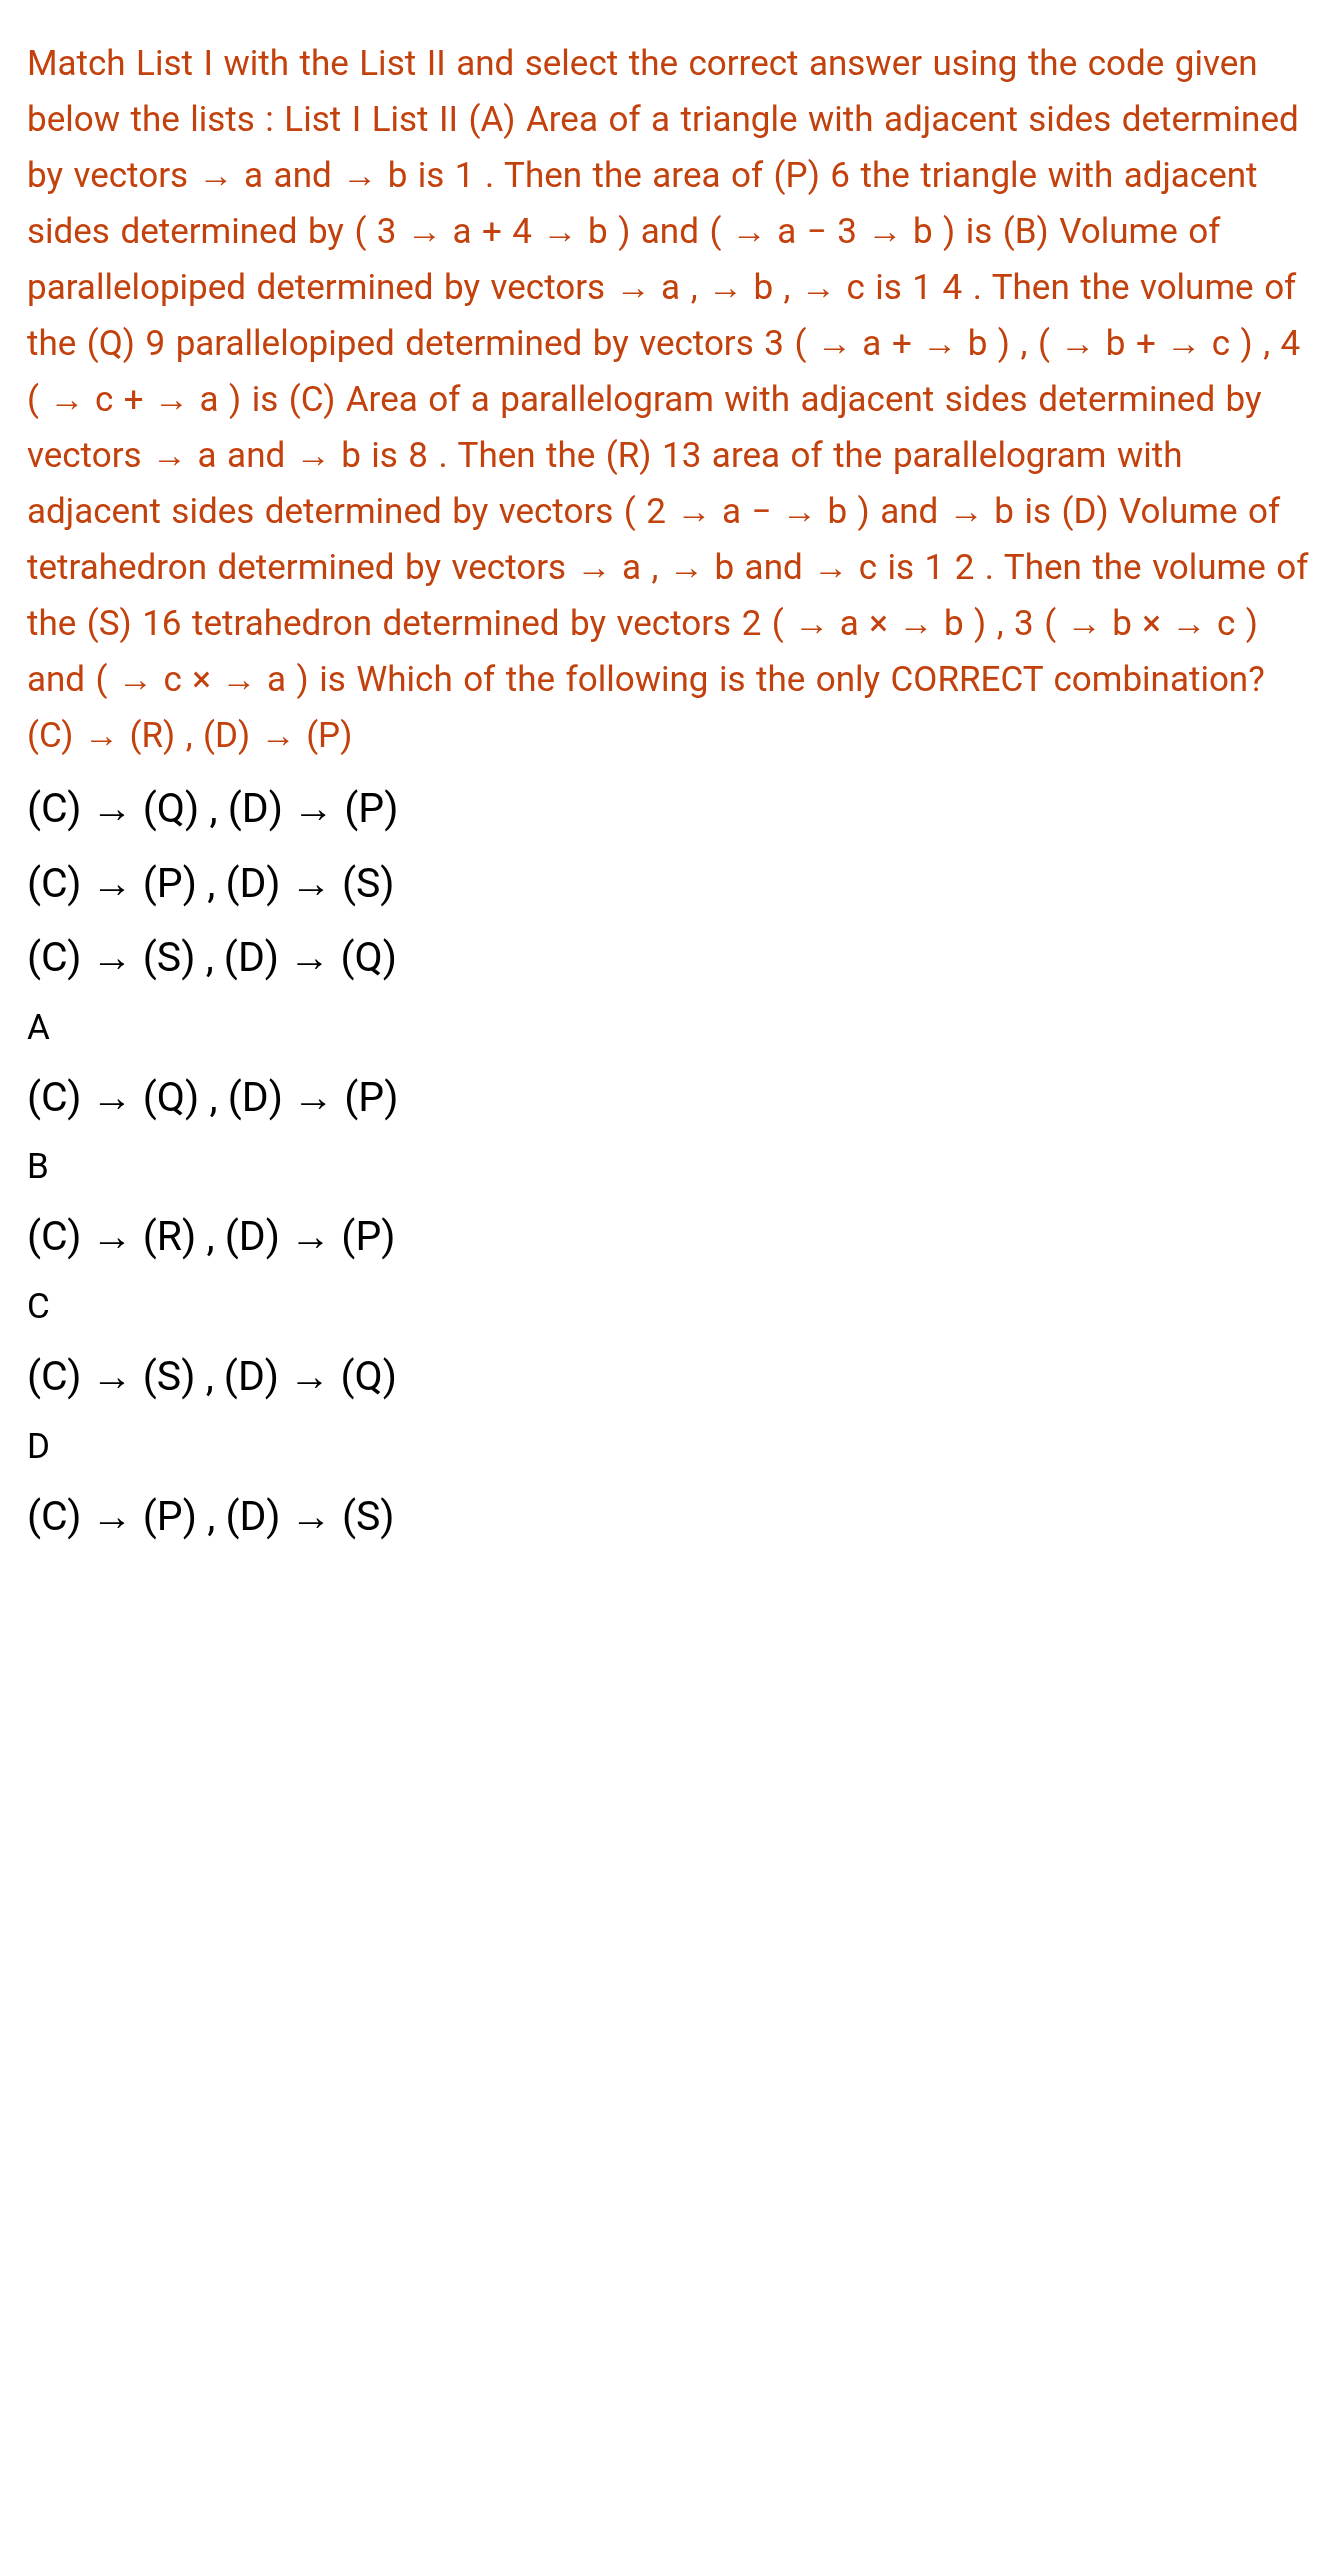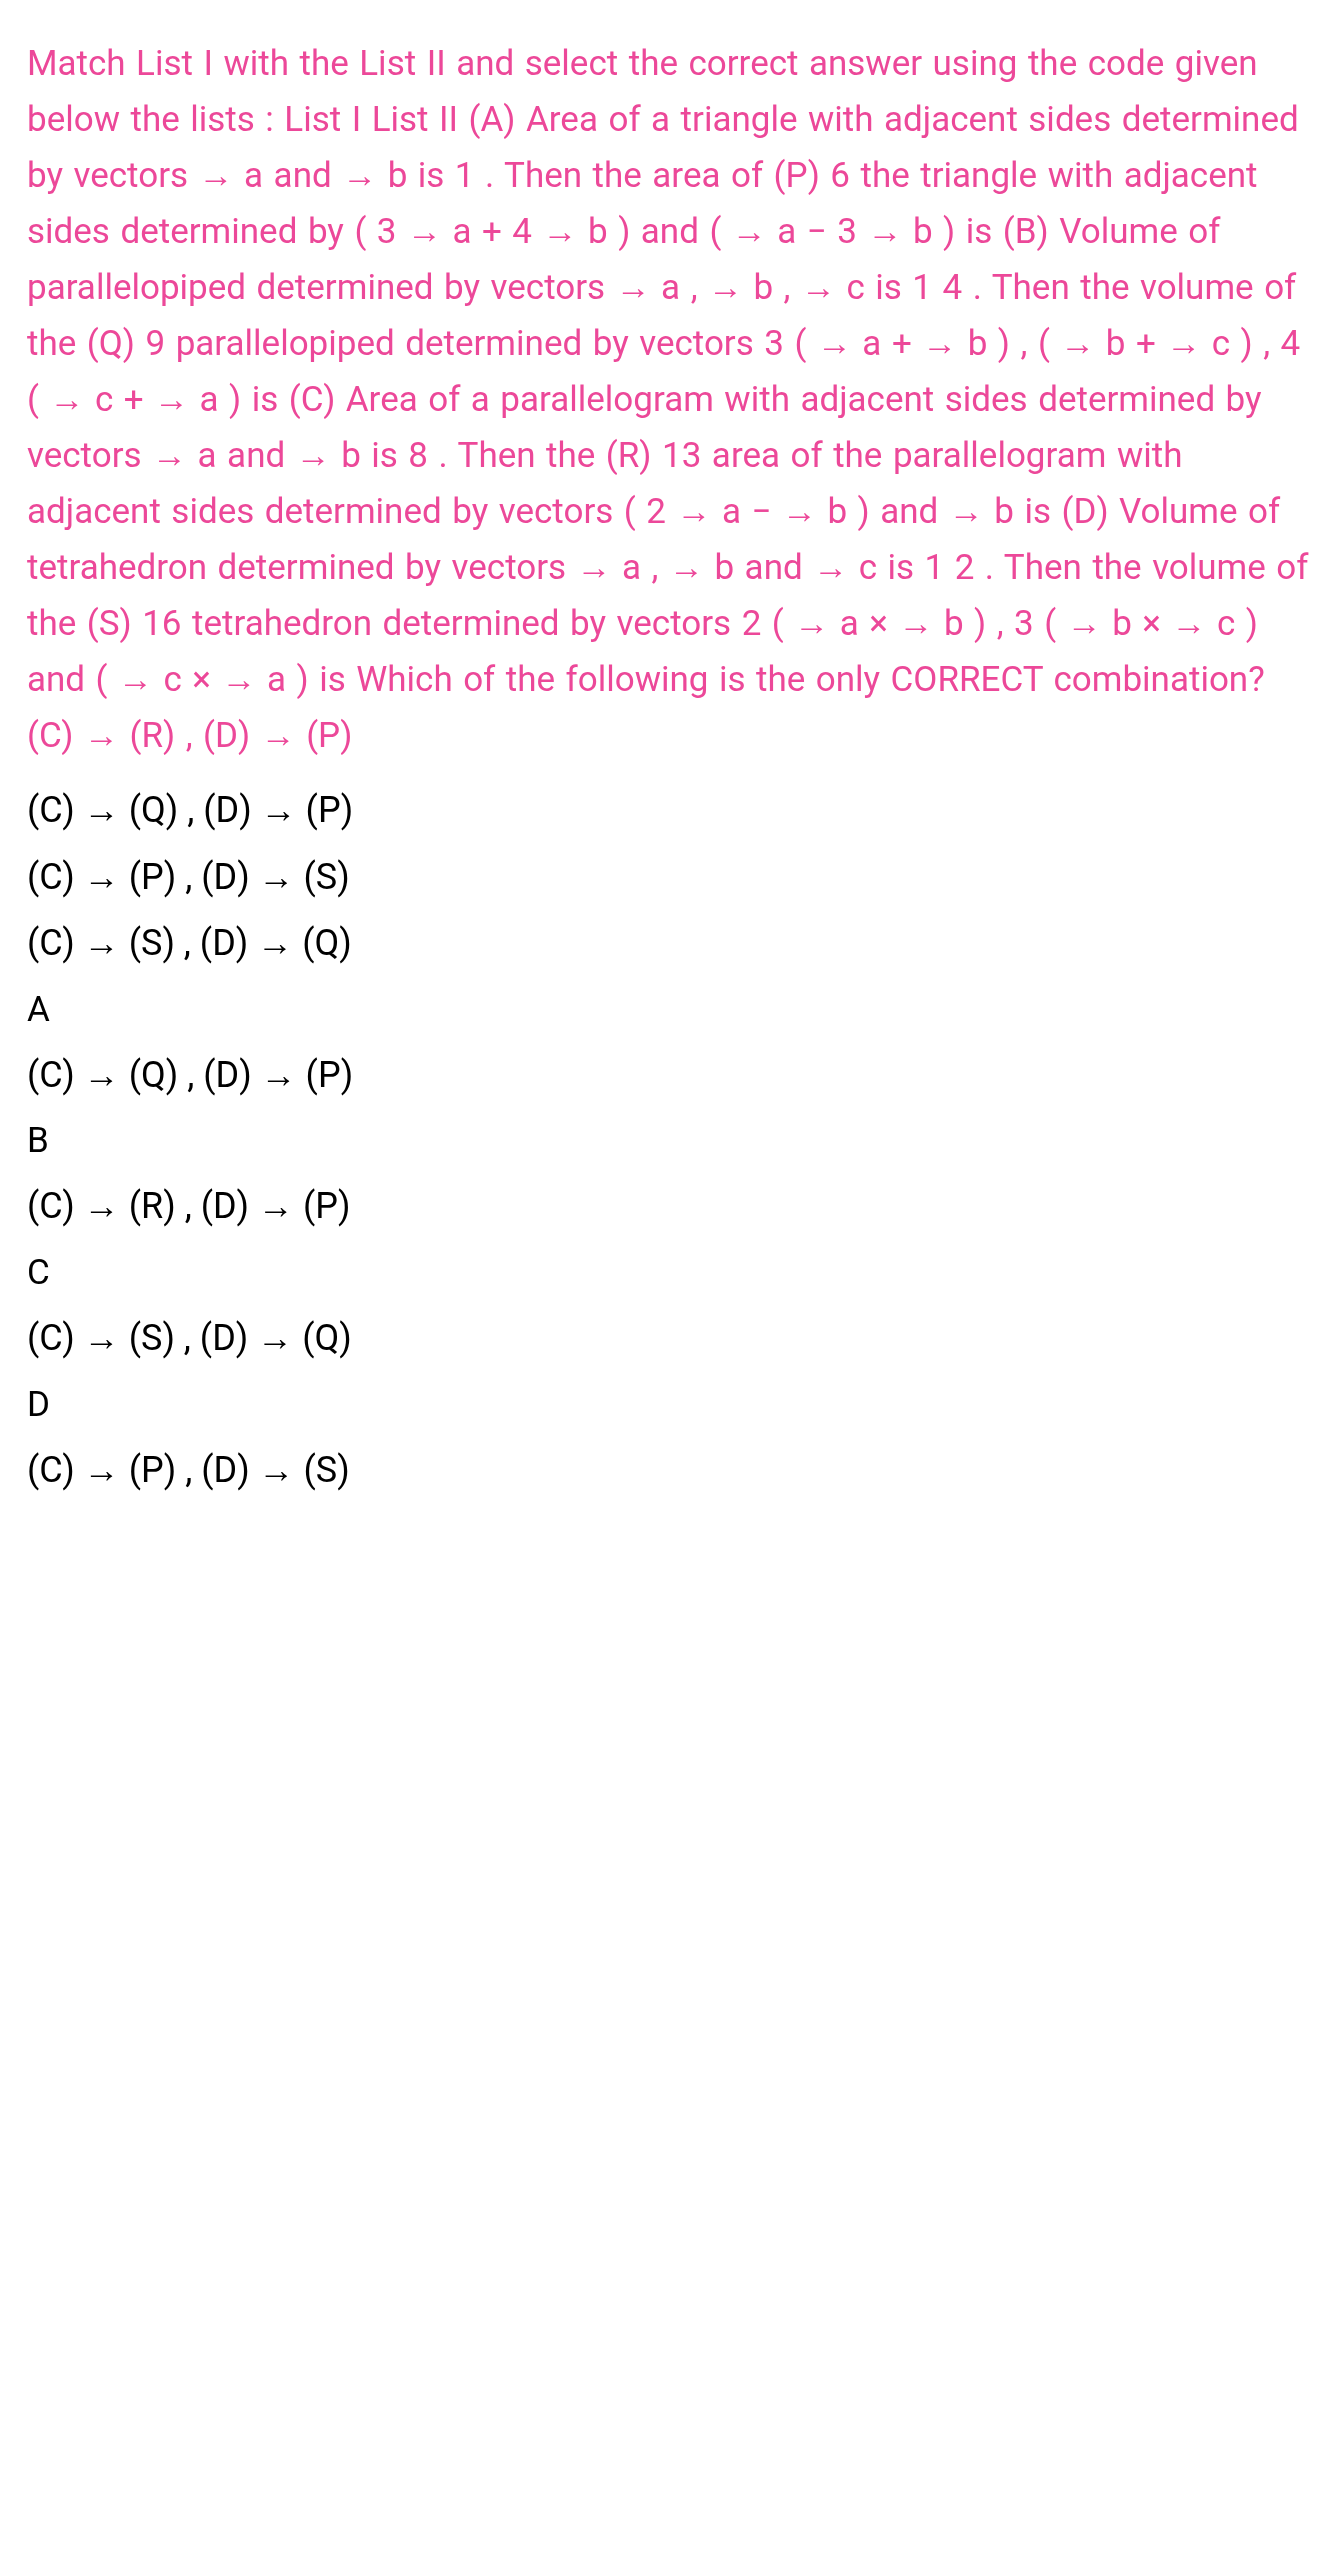--- a/index.html
+++ b/index.html
@@ -10,26 +10,26 @@
     body {
       font-family: -apple-system, BlinkMacSystemFont, "Segoe UI", Roboto, Helvetica, Arial, sans-serif;
       background: #ffffff;
       padding: 36px 27px;
       width: 1338px;
       color: #000000;
     }
     .question-text {
       font-size: 35px;
       line-height: 1.6;
-      color: #ec4899;
-      margin-bottom: 18px;
+      color: #c2410c;
+      margin-bottom: 12px;
       word-spacing: 1.8px;
     }
     .option-line {
-      font-size: 36px;
+      font-size: 41px;
       line-height: 1.6;
       color: #000000;
       margin-top: 9px;
     }
     .option-letter {
       font-size: 35px;
       line-height: 1.6;
       color: #000000;
       margin-top: 9px;
     }

